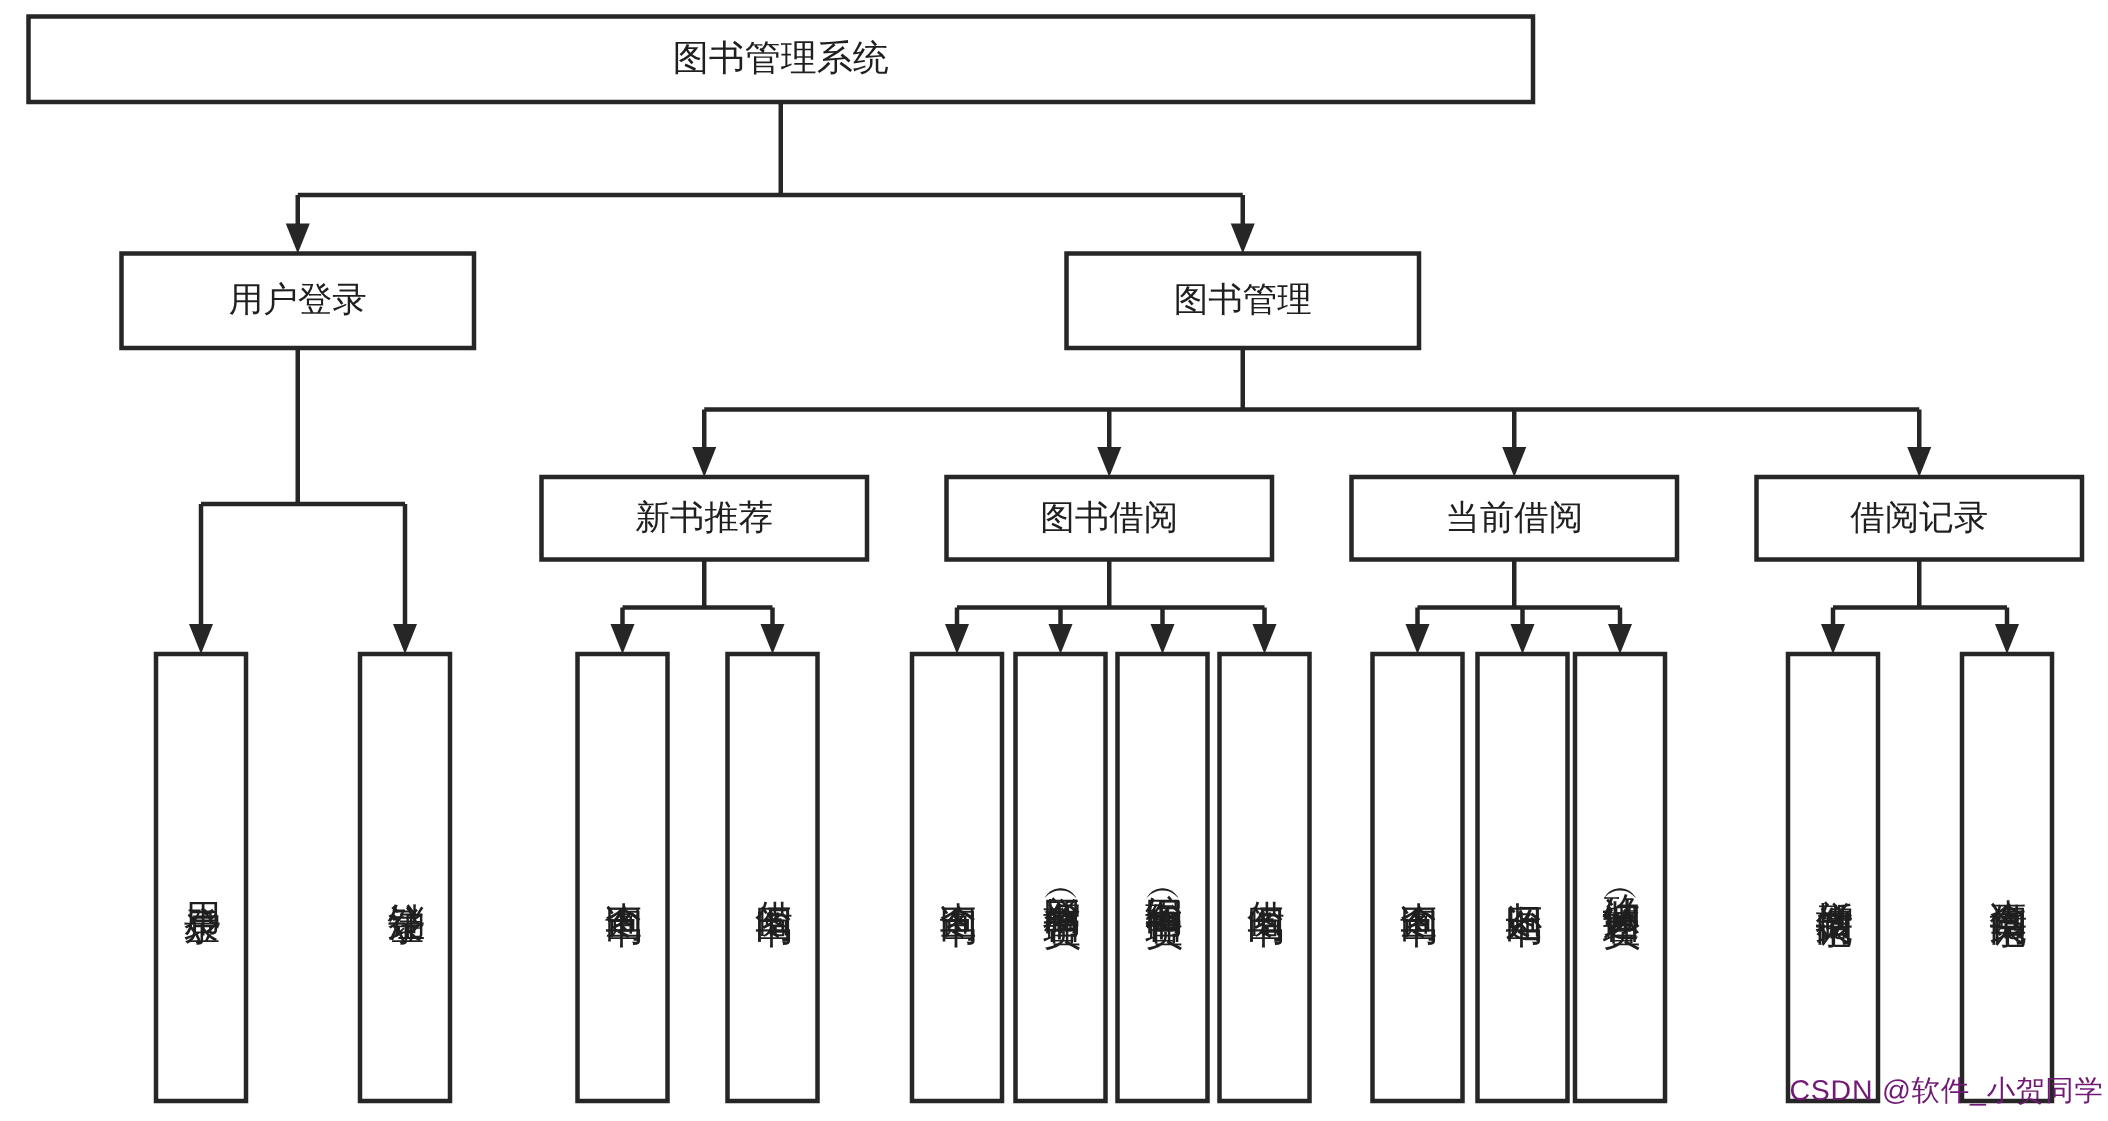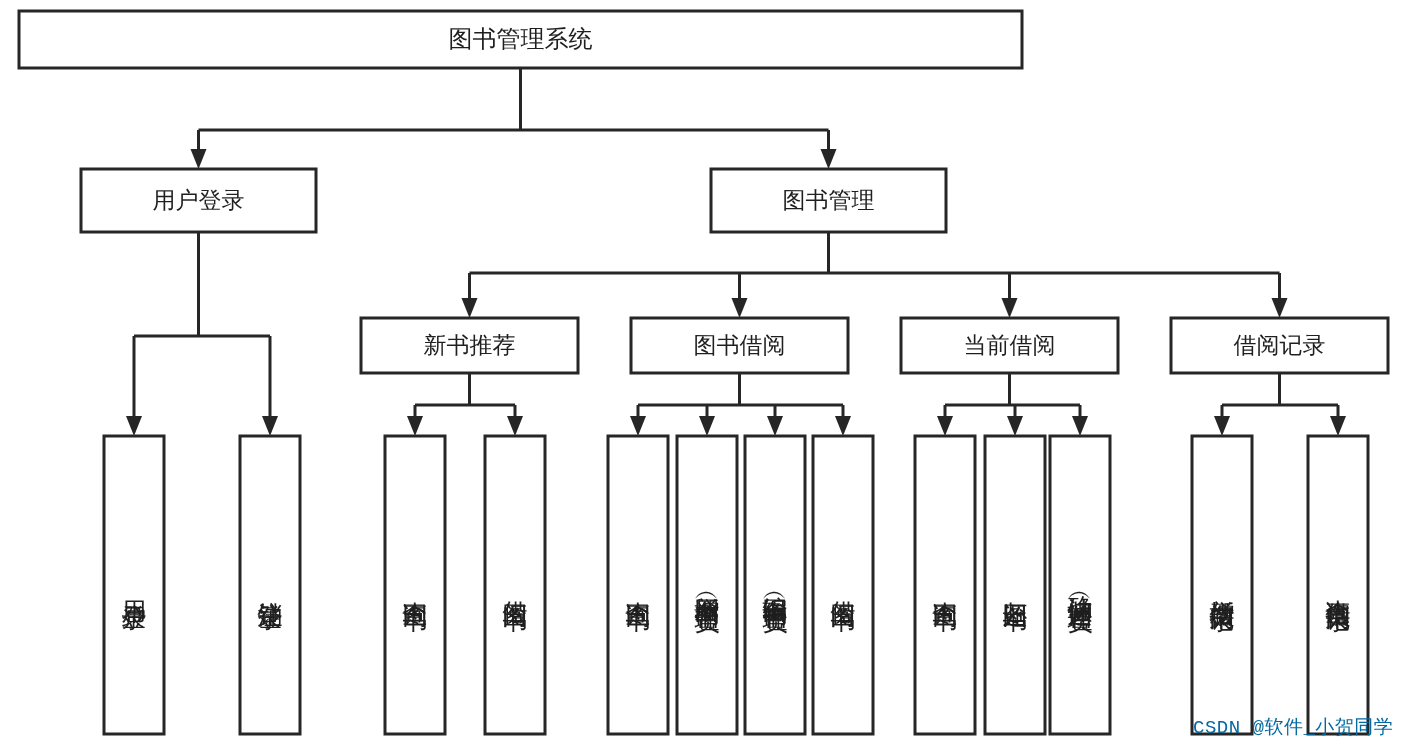--- a/index.html
+++ b/index.html
@@ -64,23 +64,23 @@
     color: #1f1f1f;
     display: flex;
     align-items: center;
     justify-content: center;
     text-align: center;
     white-space: nowrap;
     pointer-events: none;
   }
   .watermark {
     position: absolute;
-    font-family: Liberation Mono, monospace;
+    font-family: Liberation Sans, sans-serif;
     font-size: 19px;
-    color: #0369a1;
+    color: #701a75;
     white-space: nowrap;
     letter-spacing: 0.5px;
   }
 </style>
 </head>
 <body>
 
 <div id="diagram-root">
   <svg class="diagram-canvas" id="diagram-svg" viewBox="0 0 1405 747" xmlns="http://www.w3.org/2000/svg">
       <g>

